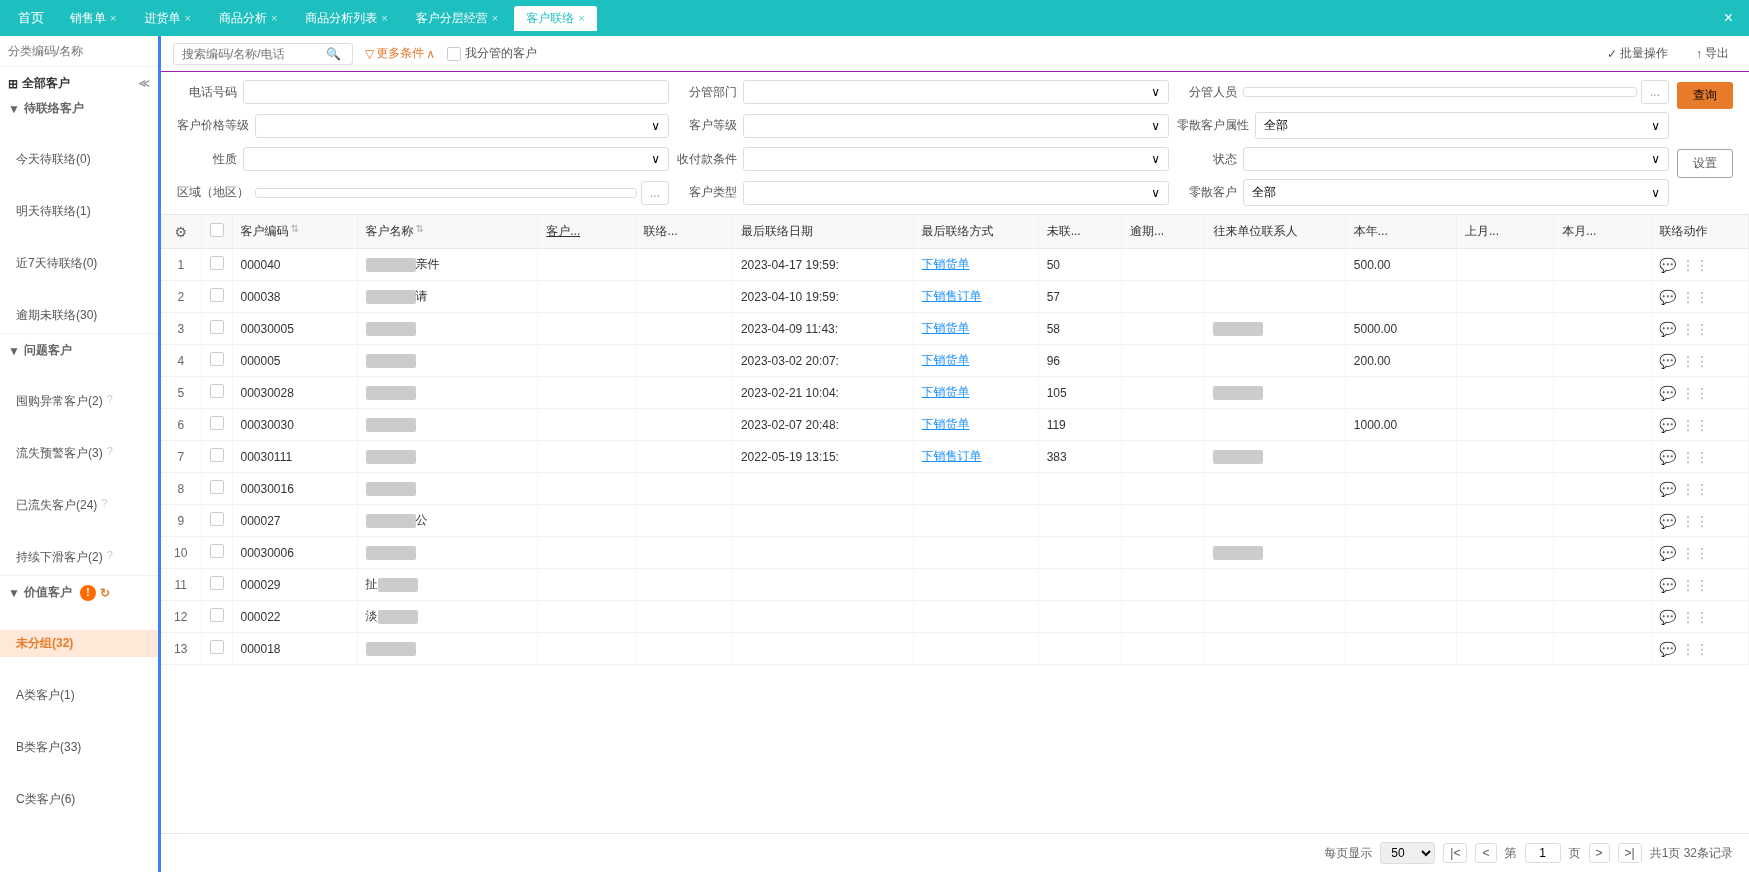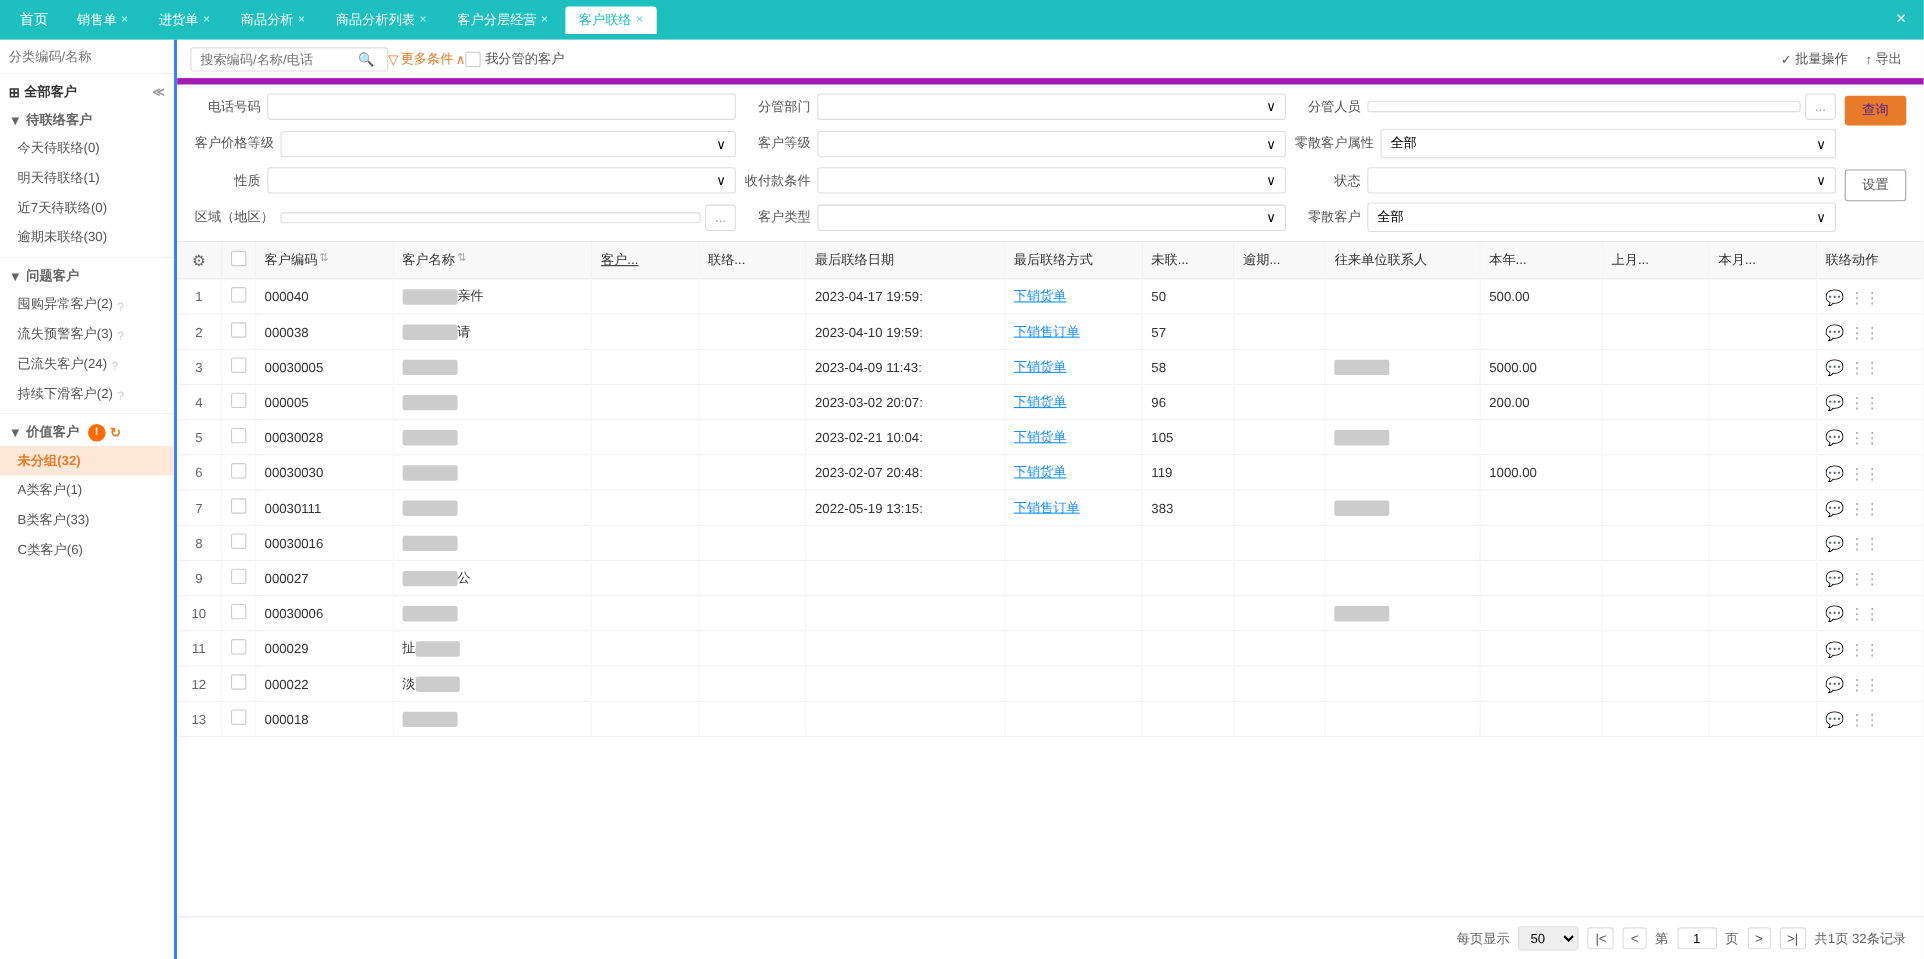--- a/index.html
+++ b/index.html
@@ -99,43 +99,44 @@
       display: flex;
       align-items: center;
       gap: 4px;
     }
     .sidebar-item {
       padding: 5px 8px 5px 16px;
       color: #555;
       cursor: pointer;
       font-size: 12px;
       display: flex;
-      align-items: flex-end;
+      align-items: flex-start;
       gap: 2px;
+      margin-top: 25px;
     }
     .sidebar-item.active { background: #ffe8d8; color: #e87b2a; font-weight: bold; }
     .sidebar-item .help-icon { color: #ccc; font-size: 11px; margin-left: 2px; }
     .sidebar-divider { height: 1px; background: #f0f0f0; margin: 4px 0; }
 
     
     .content-area {
       flex: 1;
       display: flex;
       flex-direction: column;
       overflow: hidden;
     }
 
     
     .toolbar {
       display: flex;
       align-items: center;
       padding: 6px 12px;
       background: #fff;
-      border-bottom: 6px solid #a21caf;
-      gap: 0;
+      border-bottom: 1px solid #a21caf;
+      gap: 12px;
     }
     .toolbar-search {
       display: flex;
       align-items: center;
       border: 1px solid #ddd;
       border-radius: 3px;
       padding: 3px 8px;
       gap: 4px;
       width: 180px;
     }
@@ -227,21 +228,21 @@
     .filter-select-text { color: #999; }
     .filter-dots {
       cursor: pointer;
       color: #999;
       padding: 4px 8px;
       border: 1px solid #ddd;
       border-radius: 3px;
     }
     .btn-query {
       background: #e87b2a;
-      color: #4c1d95;
+      color: #000000;
       border: none;
       border-radius: 3px;
       padding: 5px 16px;
       cursor: pointer;
       font-size: 12px;
     }
     .btn-reset {
       background: #fff;
       color: #555;
       border: 1px solid #a3a3a3;

